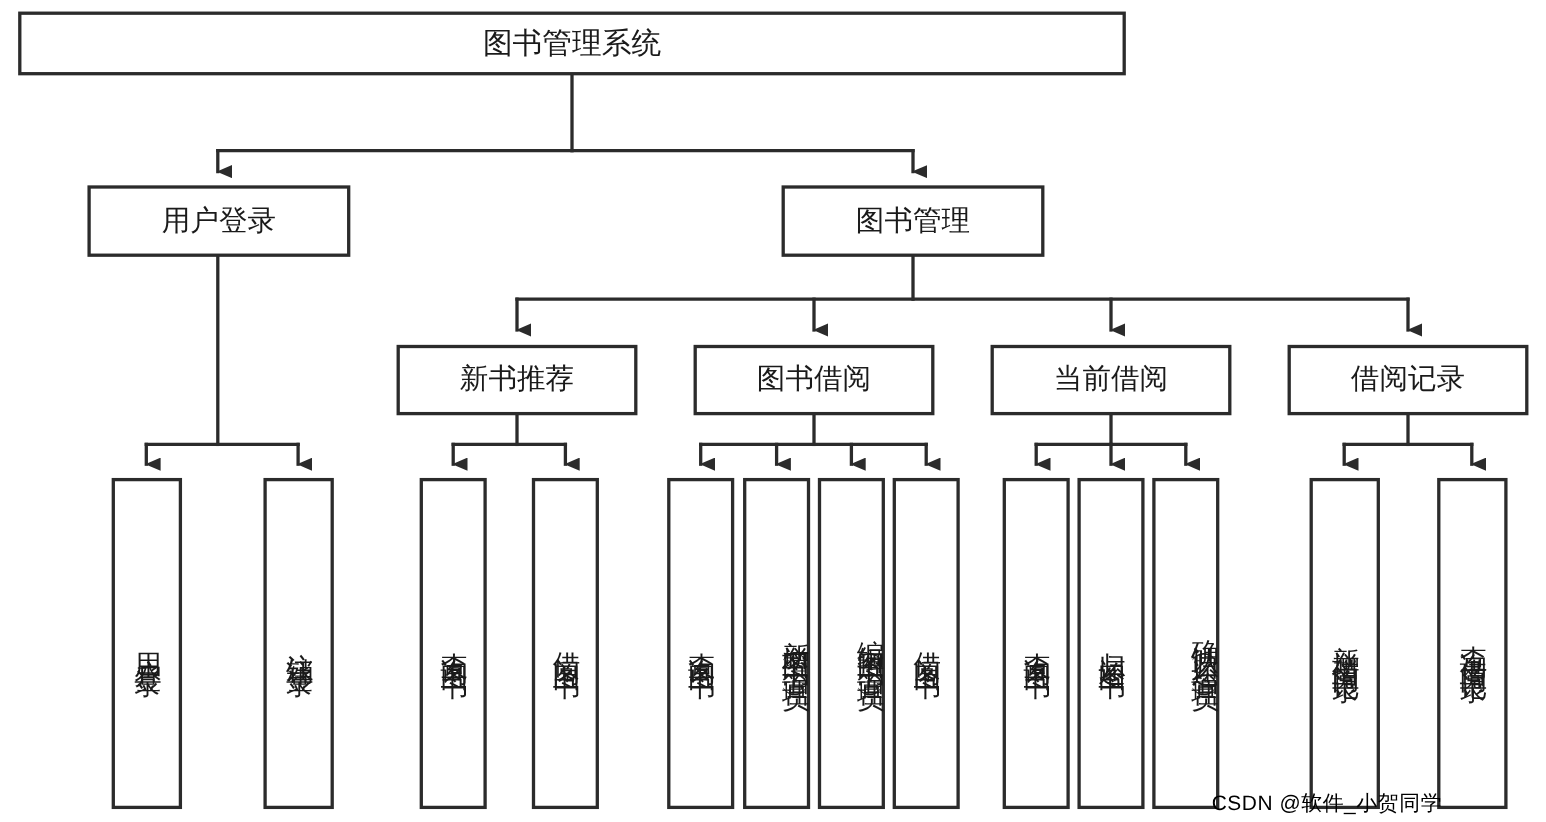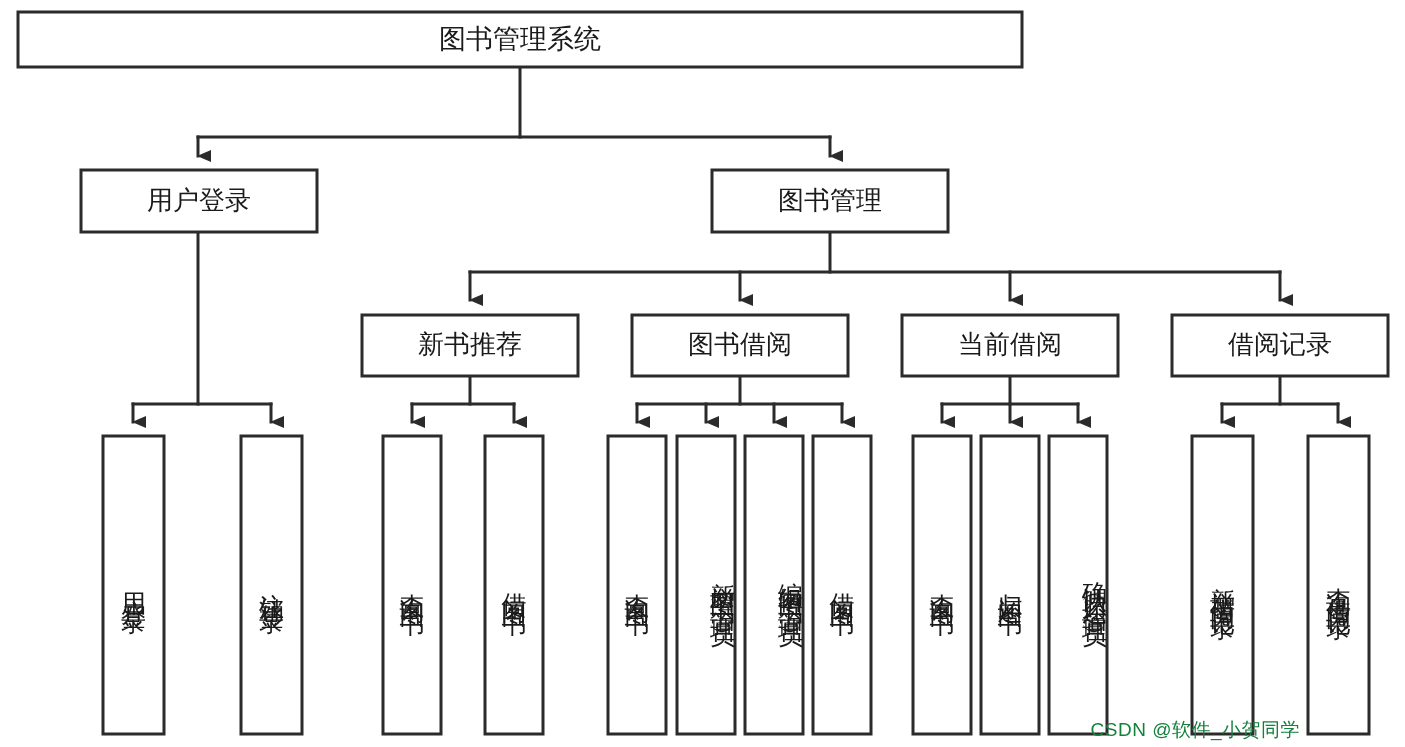--- a/index.html
+++ b/index.html
@@ -49,25 +49,25 @@
     dominant-baseline: middle;
   }
   .label-h {
     font-size: 26px;
   }
   .label-root {
     font-size: 27px;
   }
   .watermark {
     position: absolute;
-    right: 24px;
+    right: 13px;
     bottom: 4px;
     font-family: "Liberation Sans", sans-serif;
     font-size: 19px;
-    color: #15803d;
+    color: #000000;
     letter-spacing: 0.5px;
     white-space: nowrap;
     pointer-events: none;
   }
 </style>
 </head>
 <body>
 
 <div id="diagram-root">
 

